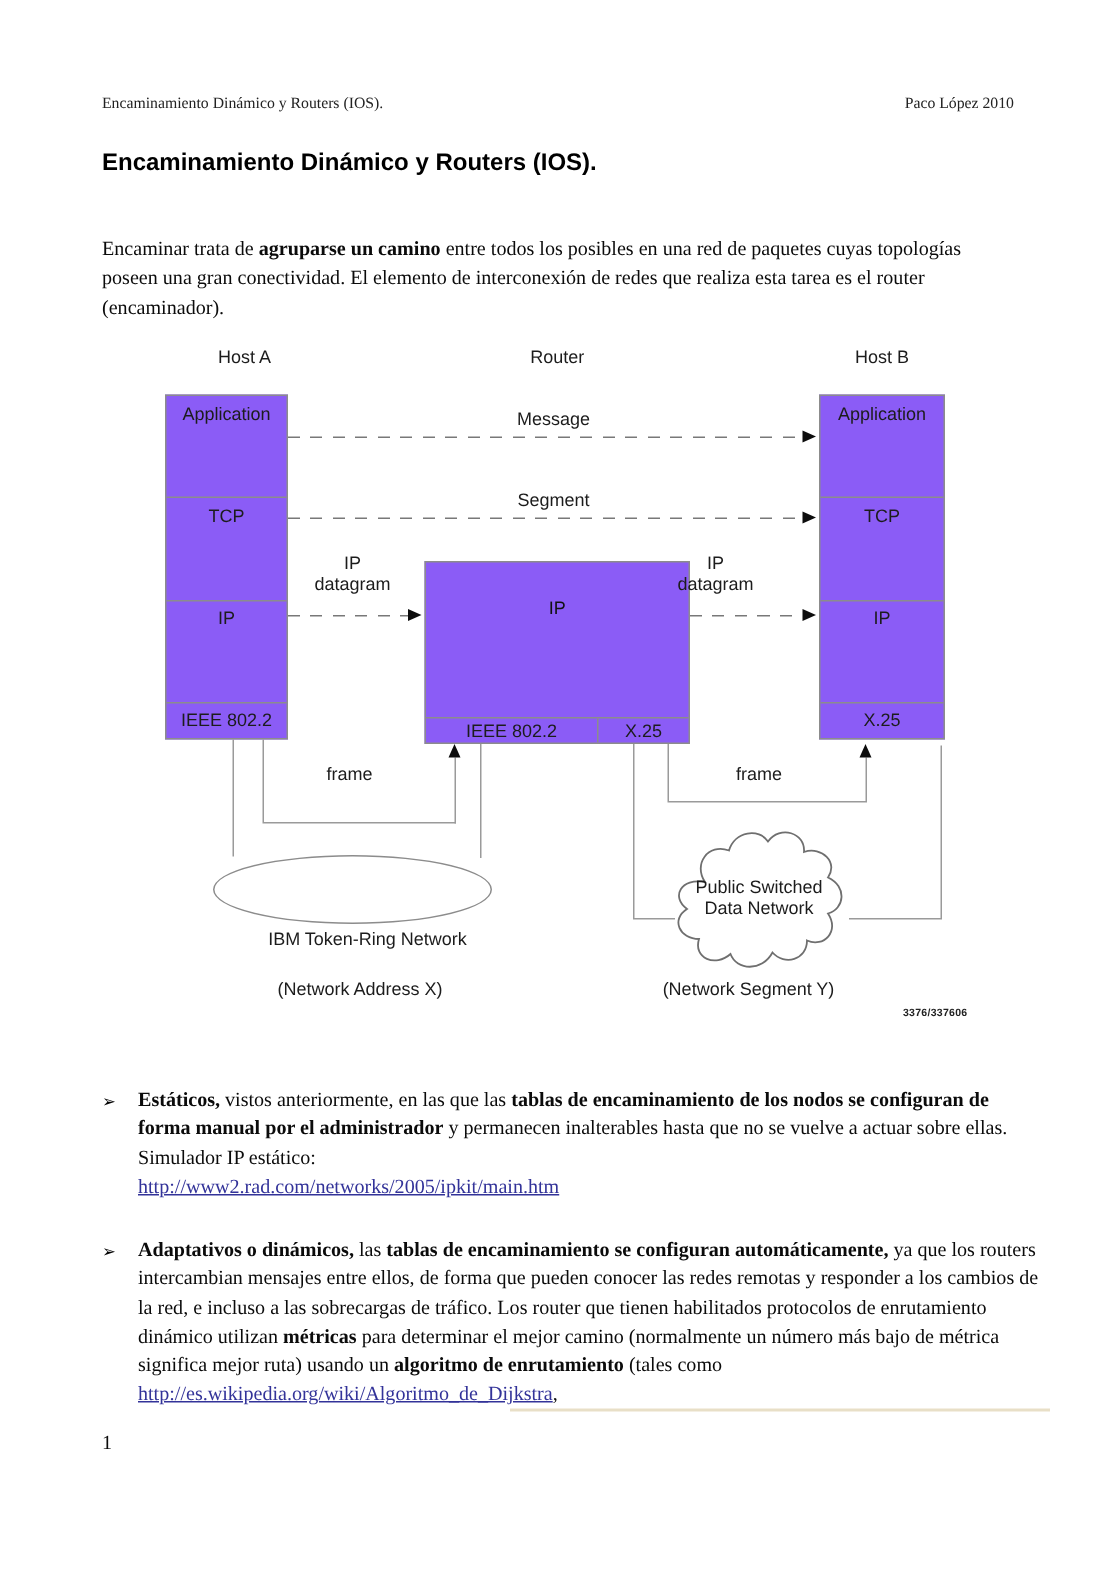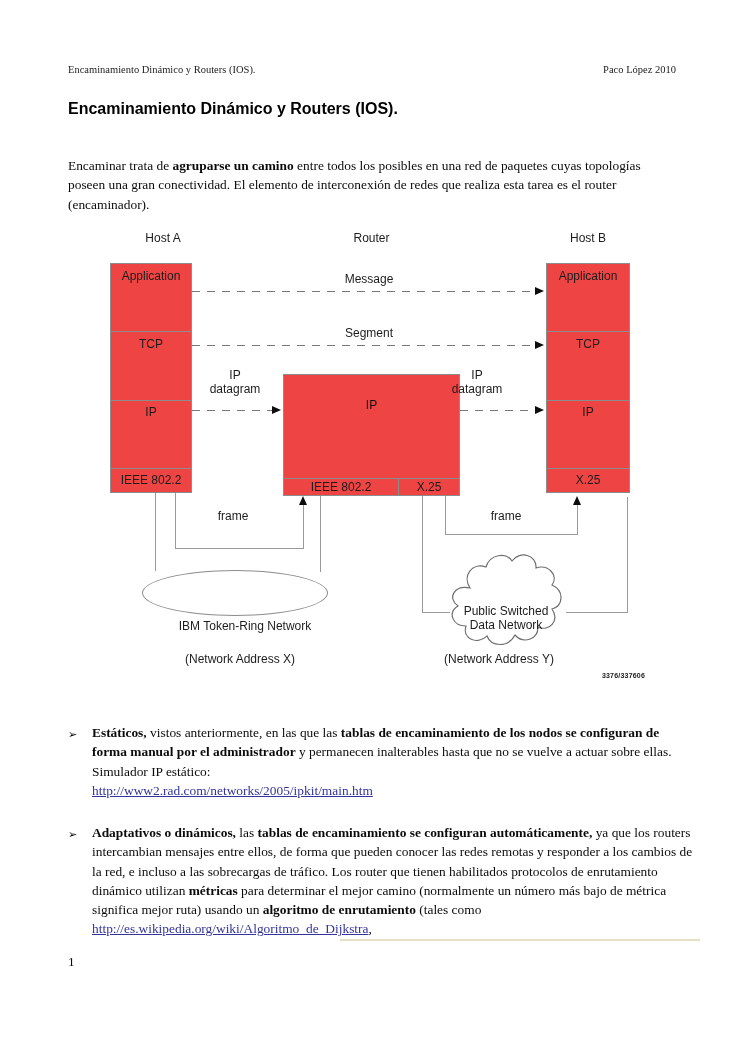--- a/index.html
+++ b/index.html
@@ -14,21 +14,21 @@
   
   .body-txt{font-size:13.4px;line-height:19.3px;color:#0b0b0b;}
   .bullet{display:flex;}
   .bullet .marker{width:24px;flex:0 0 24px;font-family:"DejaVu Sans", sans-serif;font-size:11px;padding-top:2px;color:#000;}
   .bullet .btxt{flex:1;}
   a.doclink{color:#333399;text-decoration:underline;margin-top:16px;}
   b{font-weight:bold;}
 
   
   .dlabel{font-family:"Liberation Sans", sans-serif;font-size:12px;color:#1c1c1c;text-align:center;line-height:14px;}
-  .dbox{border:1px solid #8c8c8c;background:#ef4444;box-sizing:border-box;gap:44px;}
+  .dbox{border:1px solid #8c8c8c;background:#8b5cf6;box-sizing:border-box;gap:44px;}
   .stack{display:flex;flex-direction:column;}
   .stack .cell{flex:1;display:flex;align-items:center;justify-content:center;
                font-family:"Liberation Sans", sans-serif;font-size:12px;color:#1c1c1c;
                border-top:1px solid #8c8c8c;}
   .stack .cell:first-child{border-top:none;}
   .dash{height:1px;background:repeating-linear-gradient(to right,#787878 0px,#787878 8px,transparent 8px,transparent 15px);}
   .solid-v{width:1px;background:#9a9a9a;}
   .solid-h{height:1px;background:#9a9a9a;}
   .arrow-right{width:0;height:0;border-top:4px solid transparent;border-bottom:4px solid transparent;border-left:9px solid #0d0d0d;}
   .arrow-up{width:0;height:0;border-left:4px solid transparent;border-right:4px solid transparent;border-bottom:9px solid #0d0d0d;}
@@ -124,25 +124,25 @@
     <div class="abs ellipse" style="left:142px;top:570px;width:186px;height:46px;"></div>
     <div class="abs dlabel" style="left:160px;top:619px;width:170px;">IBM Token-Ring Network</div>
     <div class="abs dlabel" style="left:150px;top:652px;width:180px;">(Network Address X)</div>
 
     <svg class="abs" style="left:444px;top:548px;" width="124" height="102" viewBox="0 0 124 102">
       <path d="M 26 40 C 18 28, 28 14, 42 19 C 46 6, 62 4, 68 13 C 76 2, 93 7, 92 20
                C 104 16, 115 27, 108 37 C 121 43, 119 58, 108 61 C 116 73, 105 84, 94 79
                C 94 92, 79 96, 71 87 C 64 100, 47 99, 43 88 C 33 97, 18 91, 22 78
                C 9 78, 3 65, 14 58 C 3 50, 10 37, 26 40 Z" fill="#ffffff" stroke="#6f6f6f" stroke-width="1.2"></path>
     </svg>
-    <div class="abs dlabel" style="left:446px;top:584px;width:120px;margin-top:20px;">
+    <div class="abs dlabel" style="left:446px;top:584px;width:120px;">
       <div>Public Switched</div>
       <div>Data Network</div>
     </div>
-    <div class="abs dlabel" style="left:409px;top:652px;width:180px;">(Network Address Y)</div>
+    <div class="abs dlabel" style="left:409px;top:652px;width:180px;">(Network Segment Y)</div>
 
     <div class="abs fignum" style="left:560px;top:672px;width:85px;">3376/337606</div>
   </div>
 
 
   <div class="abs body-txt bullet" style="left:68px;top:723px;width:626px;">
     <div class="marker">➢</div>
     <div class="btxt">
       <b>Estáticos,</b><span> vistos anteriormente, en las que las </span><b>tablas de encaminamiento de los nodos se configuran de forma manual por el administrador</b><span> y permanecen inalterables hasta que no se vuelve a actuar sobre ellas. Simulador IP estático:</span>
       <div>

